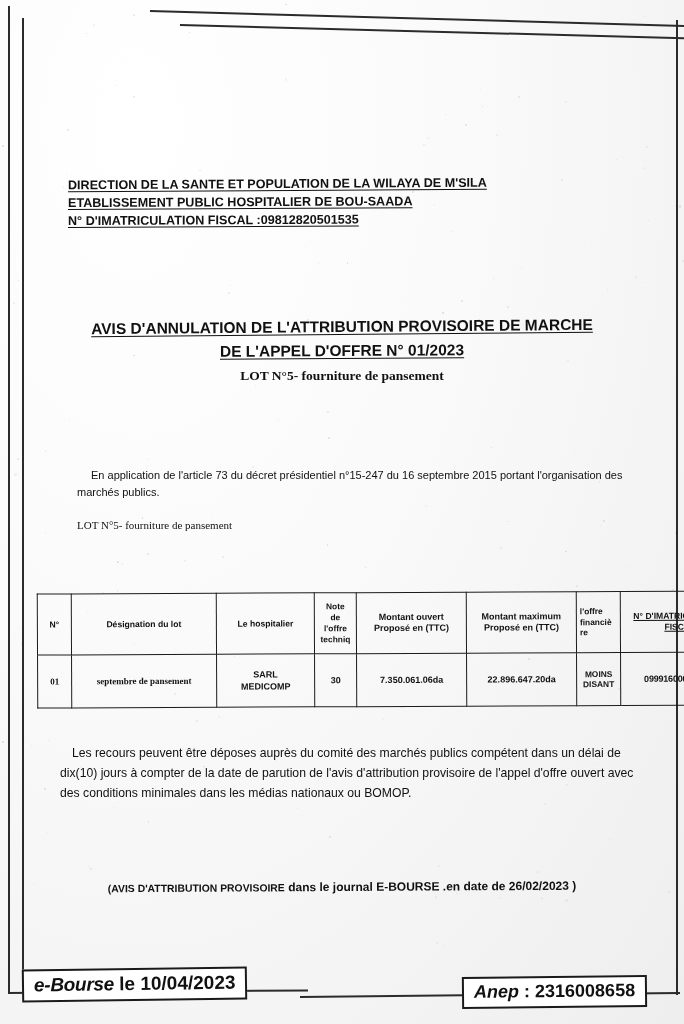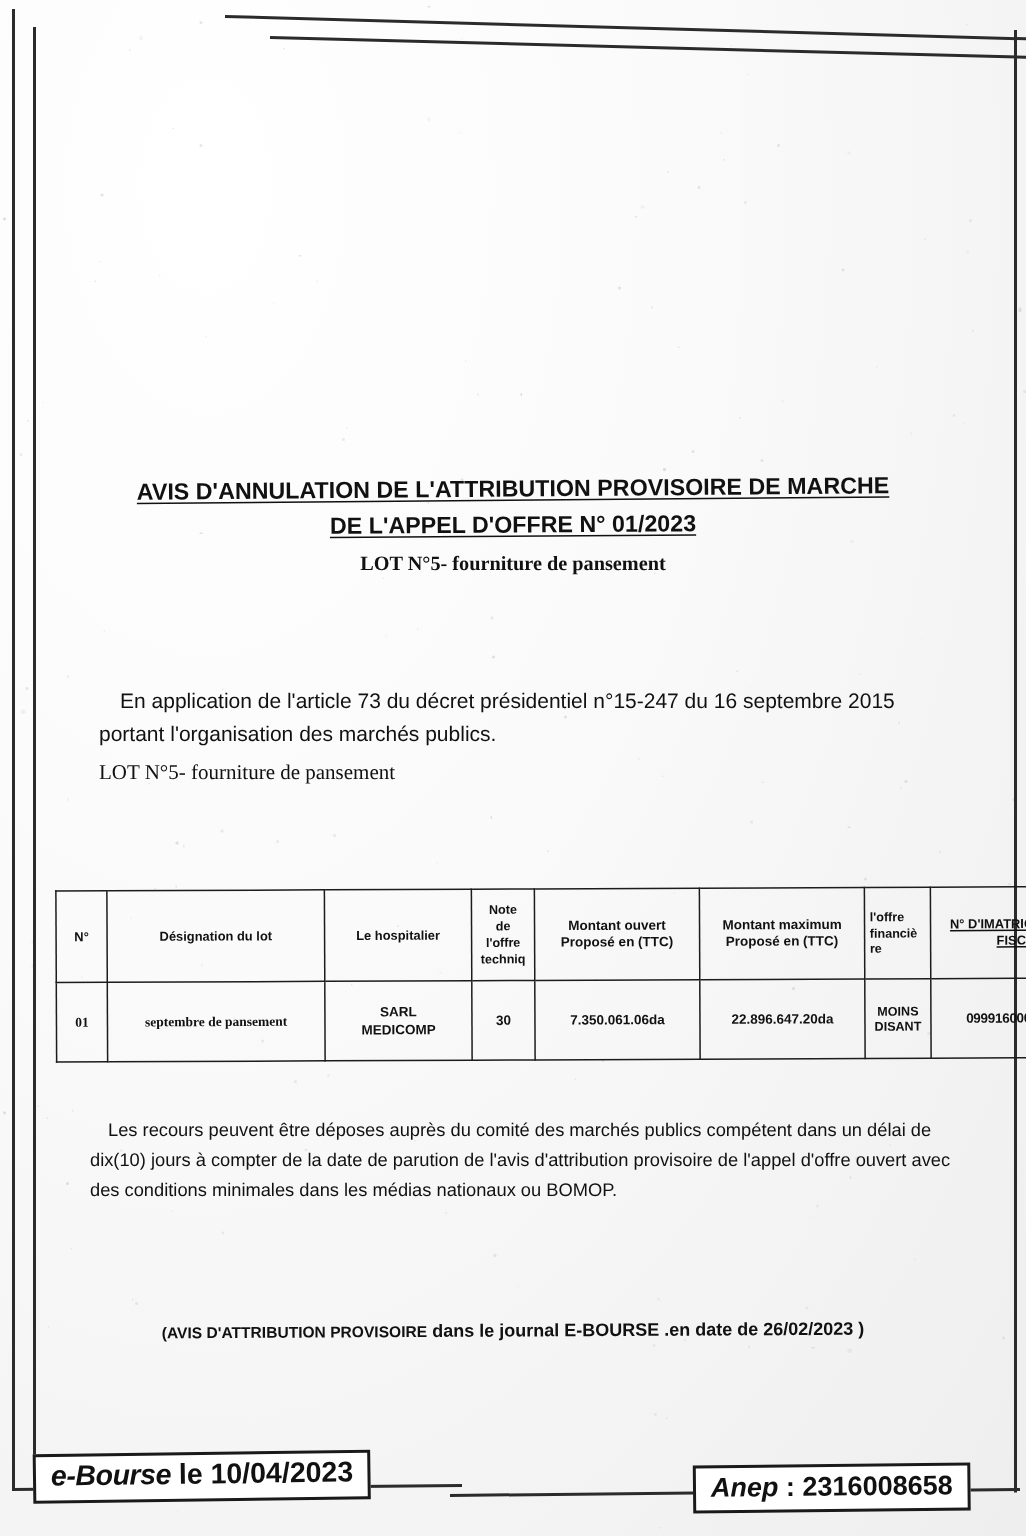--- a/index.html
+++ b/index.html
@@ -55,21 +55,21 @@
   #title-block{position:absolute;left:0;right:0;top:318px;text-align:center;}
   #title-1{font-weight:bold;font-size:15.5px;transform:rotate(-.5deg);}
   #title-2{font-weight:bold;font-size:15.5px;margin-top:6px;transform:rotate(-.4deg);}
   #title-3{
     font-family:"Liberation Serif", serif;
     font-weight:bold;font-size:13.5px;margin-top:8px;
   }
 
   
   #body-text{position:absolute;left:62px;width:576px;top:452px;}
-  #body-text p{margin:4px;font-size:14px;line-height:1.58;}
+  #body-text p{margin:15px;font-size:11px;line-height:1.58;}
   #para-1{text-indent:14px;}
   #para-2{margin-top:7px !important;text-indent:12px;}
   #lot-line{
     margin-top:5px !important;
     margin-left:26px;
     font-family:"Liberation Serif", serif;
     font-size:13px;
   }
 
   
@@ -317,20 +317,31 @@
 <div class="edge" id="edge-left2"></div>
 <div class="edge" id="edge-bottomleft"></div>
 <div class="edge" id="edge-top"></div>
 <div class="edge" id="edge-top2"></div>
 <div class="edge" id="edge-right"></div>
 <div class="edge" id="edge-bottom"></div>
 
 <div class="content">
 
 
+  <div id="direction">
+    <div id="dir-l1">
+      <span class="u">DIRECTION DE LA SANTE ET POPULATION DE LA WILAYA DE M'SILA</span>
+    </div>
+    <div id="dir-l2">
+      <span class="u">ETABLISSEMENT PUBLIC HOSPITALIER DE BOU-SAADA</span>
+    </div>
+    <div id="dir-l3">
+      <span class="u">N° D'IMATRICULATION FISCAL :09812820501535</span>
+    </div>
+  </div>
 
   <div id="title-block">
     <div id="title-1">
       <span class="u">AVIS D'ANNULATION DE L'ATTRIBUTION PROVISOIRE DE MARCHE</span>
     </div>
     <div id="title-2">
       <span class="u">DE L'APPEL D'OFFRE N° 01/2023</span>
     </div>
     <div id="title-3">LOT N°5-  fourniture de pansement</div>
   </div>

